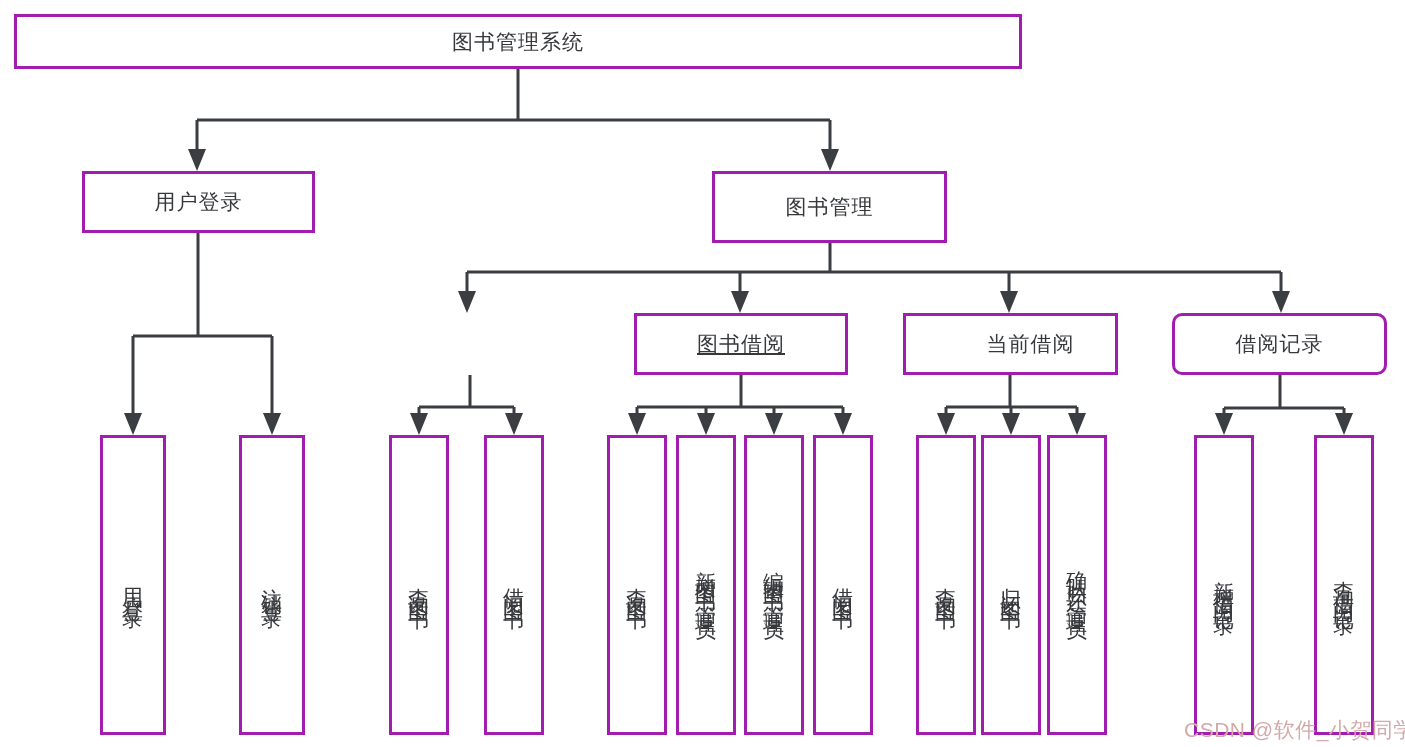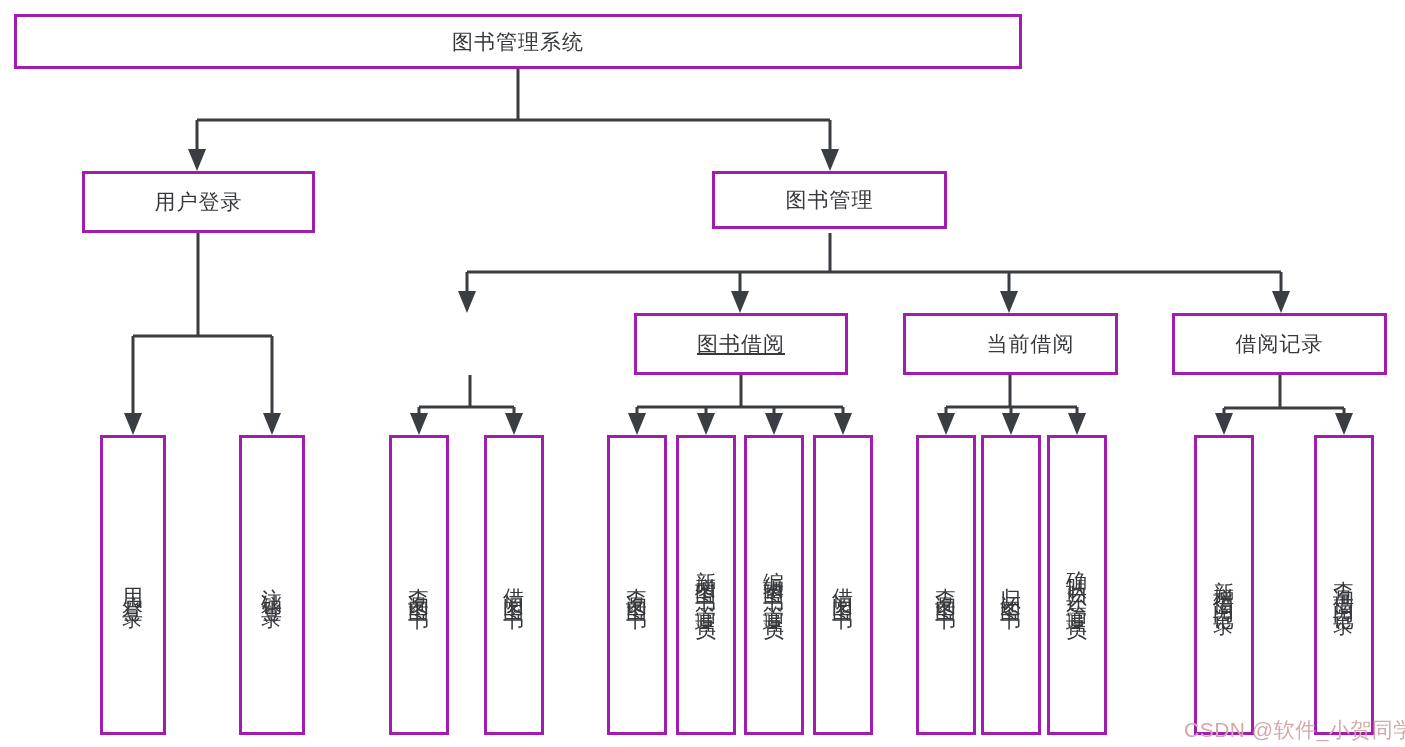--- a/index.html
+++ b/index.html
@@ -15,25 +15,25 @@
     display:flex;align-items:center;justify-content:center;
     font-size:21px;letter-spacing:1px;color:#36383b;
   }
   .vbox span{
     writing-mode:vertical-rl;text-orientation:mixed;letter-spacing:7px;
     line-height:1;font-size:21px;white-space:nowrap;
   }
   
   #b-root{left:14px;top:14px;width:1008px;height:55px;}
   #b-l2a{left:82px;top:171px;width:233px;height:62px;}
-  #b-l2b{left:712px;top:171px;width:235px;height:58px;}
+  #b-l2b{left:712px;top:171px;width:235px;height:72px;}
   #b-l3a{left:363px;top:313px;width:215px;height:62px;}
   #b-l3b{left:634px;top:313px;width:214px;height:62px;text-decoration:underline;}
   #b-l3c{left:903px;top:313px;width:215px;height:62px;padding-left:40px;}
-  #b-l3d{left:1172px;top:313px;width:215px;height:62px;}
+  #b-l3d{left:1172px;top:313px;width:215px;height:62px;border-radius:10px;}
   
   .vbox{top:435px;height:300px;}
   #f1{left:100px;width:66px;}
   #f2{left:239px;width:66px;}
   #f3{left:389px;width:60px;}
   #f4{left:484px;width:60px;}
   #f5{left:607px;width:60px;}
   #f6{left:676px;width:60px;}
   #f7{left:744px;width:60px;}
   #f8{left:813px;width:60px;}

